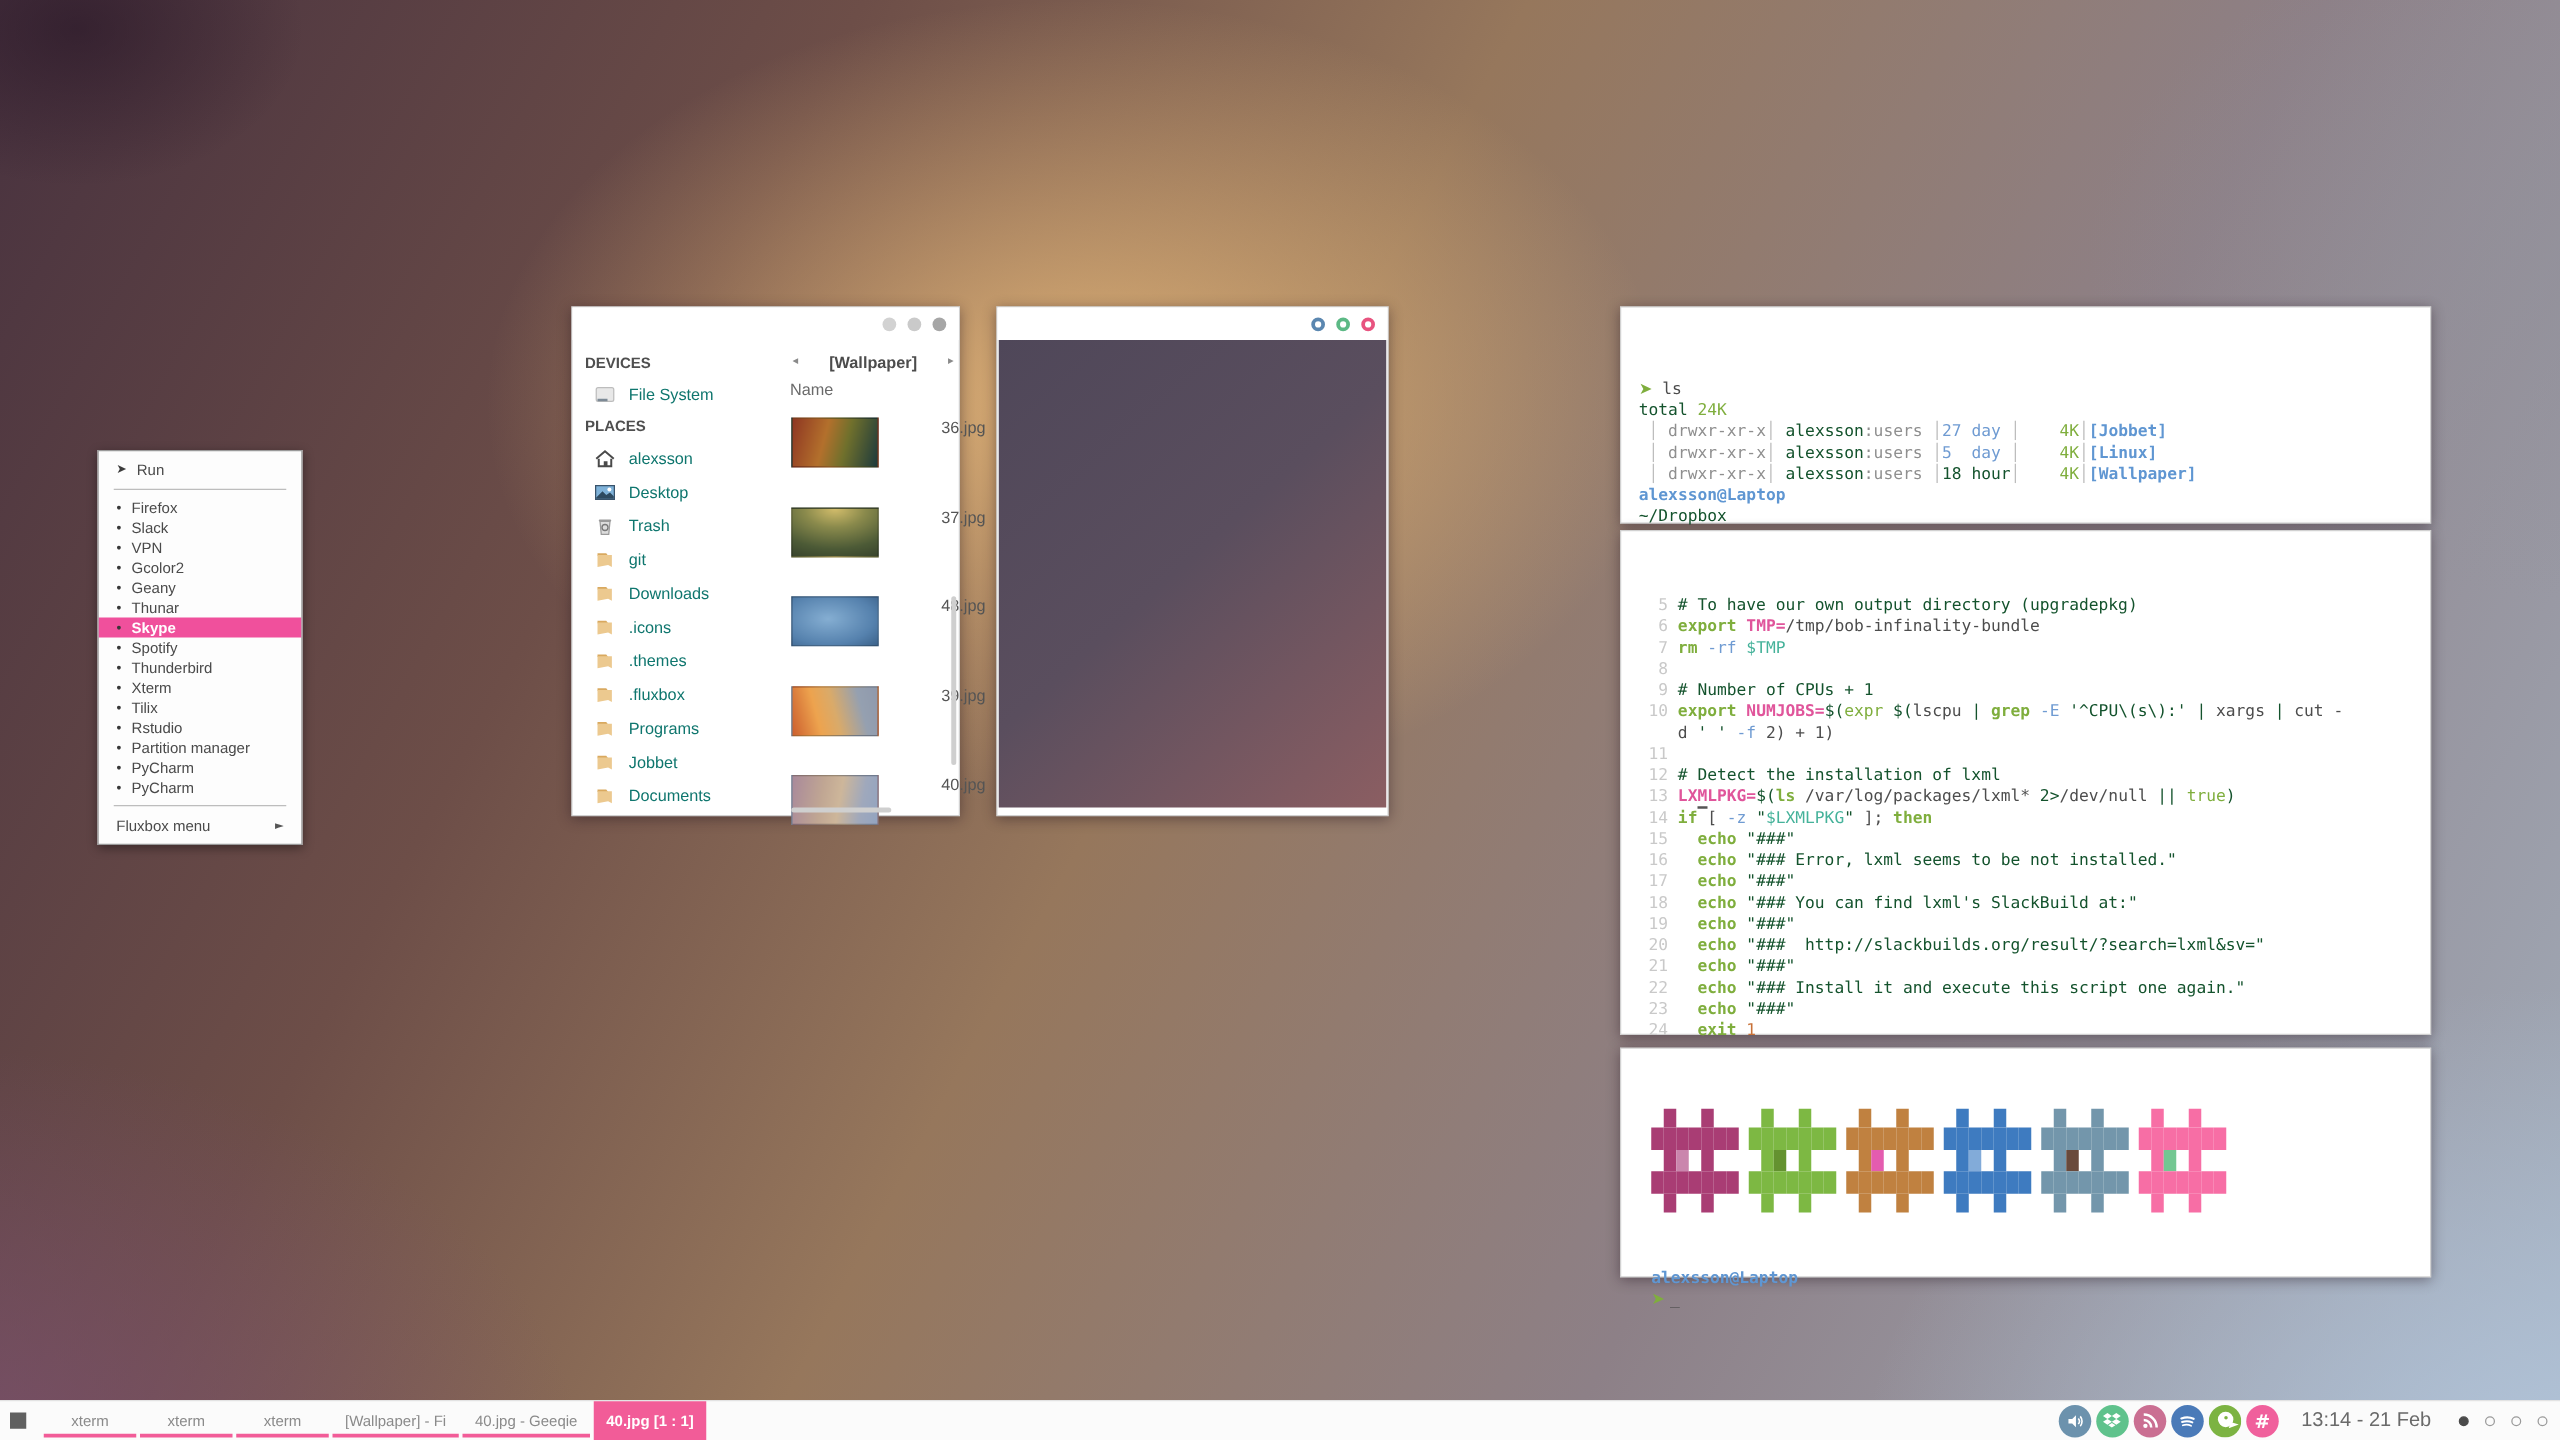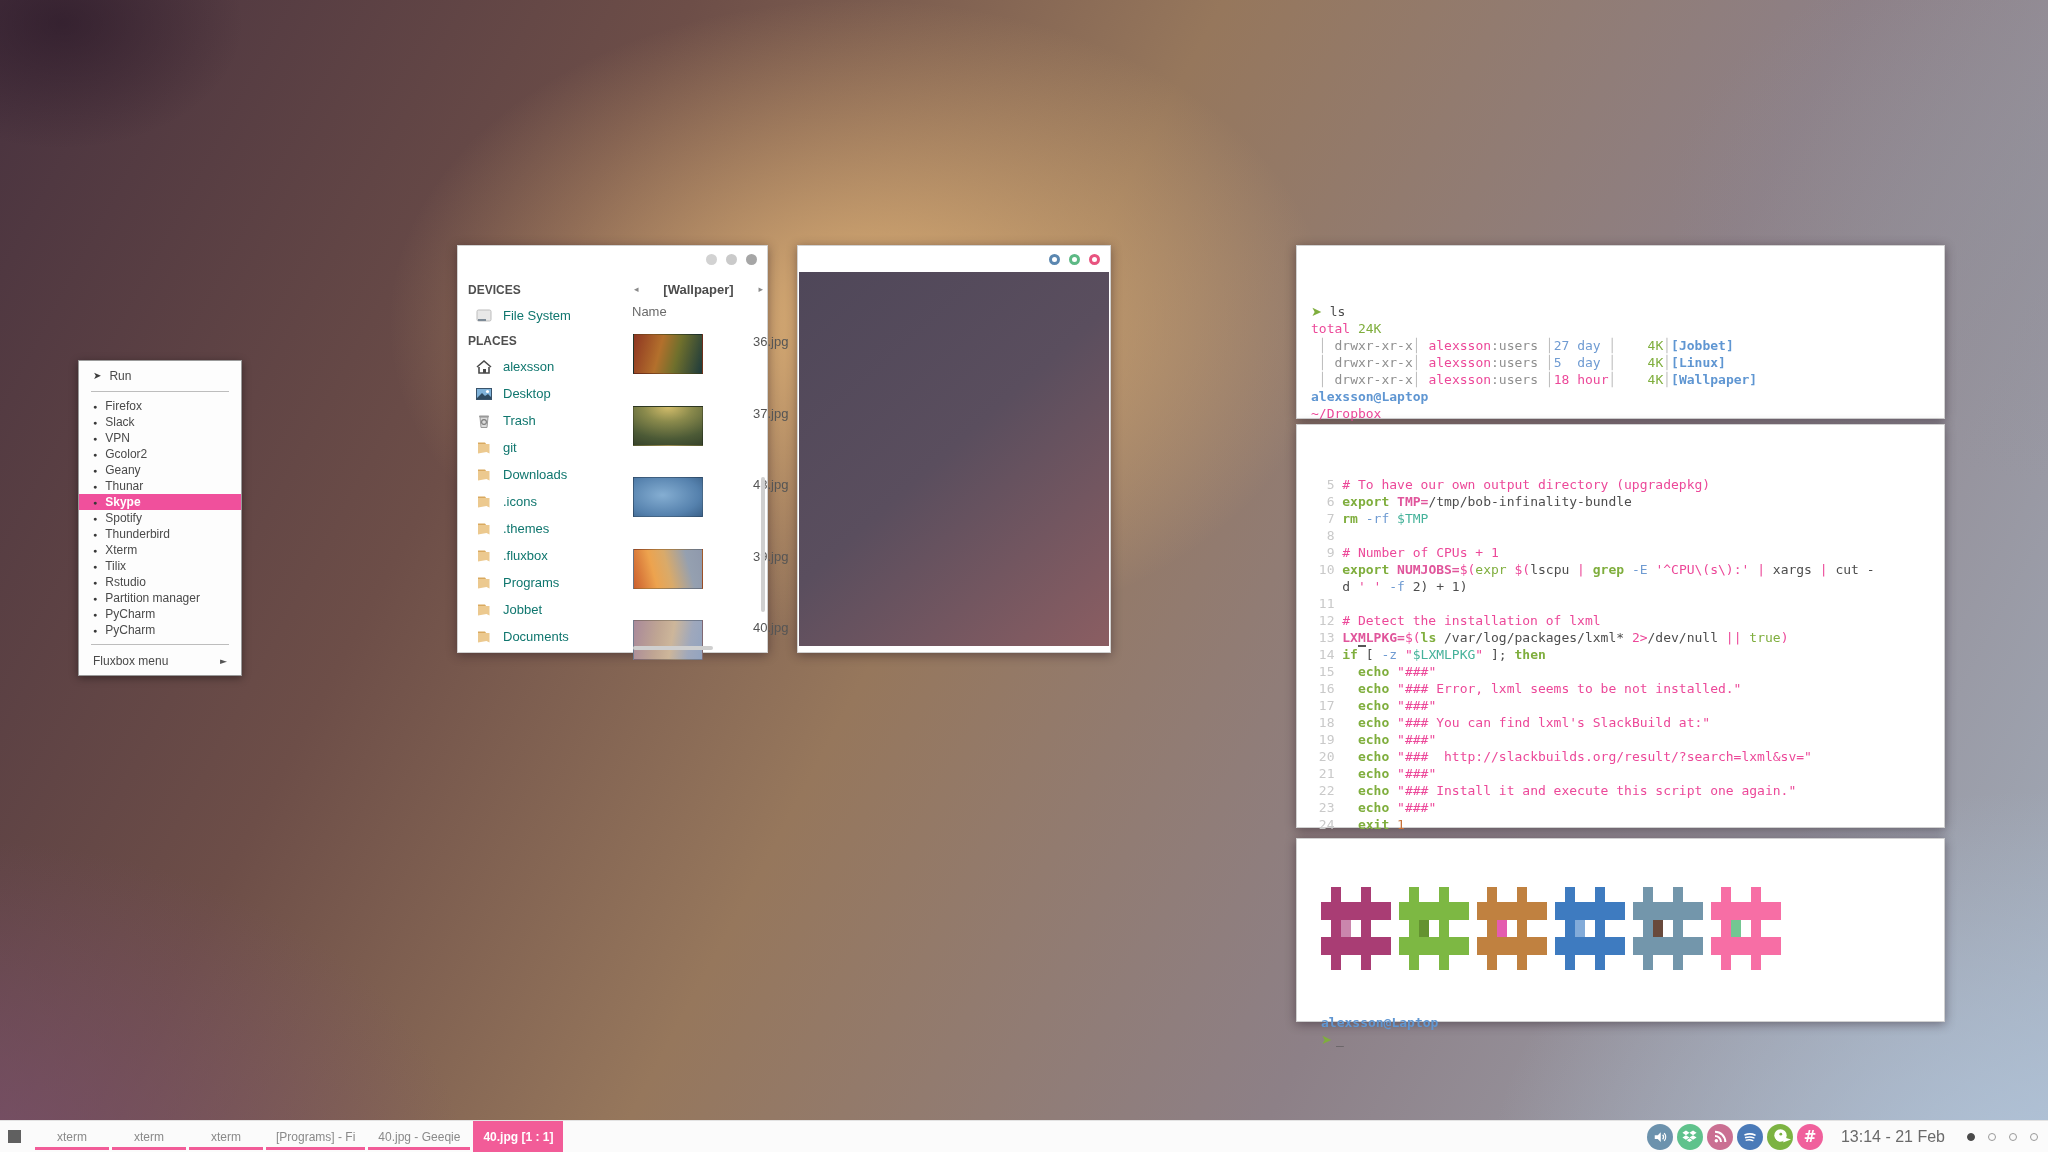--- a/index.html
+++ b/index.html
@@ -65,21 +65,21 @@
   .term { font-family:"DejaVu Sans Mono","DejaVu Sans", monospace; font-size:13px; line-height:17px;
           white-space:pre; color:#4d4d4d; }
   .term-top    { left:1296px; top:245px; width:649px; height:174px; padding:23px 0 0 14px; }
   .term-editor { left:1296px; top:424px; width:649px; height:404px; padding:17px 0 0 14px; }
   .term-colors { left:1296px; top:838px; width:649px; height:184px; padding:14px 0 0 24px; }
   .tline { height:17px; }
   .lineno { display:inline-block; width:3ch; text-align:right; color:#c9c9c9; margin-right:1ch; }
   .tk-d  { color:#4d4d4d; }
   .tk-g  { color:#7fae3d; }
   .tk-gb { color:#7fae3d; font-weight:bold; }
-  .tk-m  { color:#ec4899; }
+  .tk-m  { color:#14532d; }
   .tk-mb { color:#e0559b; font-weight:bold; }
   .tk-b  { color:#6f9bd2; }
   .tk-bb { color:#5f96d2; font-weight:bold; }
   .tk-t  { color:#45b29a; }
   .tk-o  { color:#c87137; }
   .tk-gy { color:#8f8f8f; }
   .tk-sep{ color:#bdbdbd; }
   .tk-u  { border-bottom:2px solid #555; }
   .tk-pr { font-family:"DejaVu Sans","DejaVu Sans Mono",sans-serif; }
 
@@ -380,21 +380,21 @@
         </div>
         <div class="task">
           <span>xterm</span>
           <div class="ul"></div>
         </div>
         <div class="task">
           <span>xterm</span>
           <div class="ul"></div>
         </div>
         <div class="task">
-          <span>[Programs] - Fi</span>
+          <span>[Wallpaper] - Fi</span>
           <div class="ul"></div>
         </div>
         <div class="task">
           <span>40.jpg - Geeqie</span>
           <div class="ul"></div>
         </div>
         <div class="task active">
           <span>40.jpg [1 : 1]</span>
         </div>
       </div>

